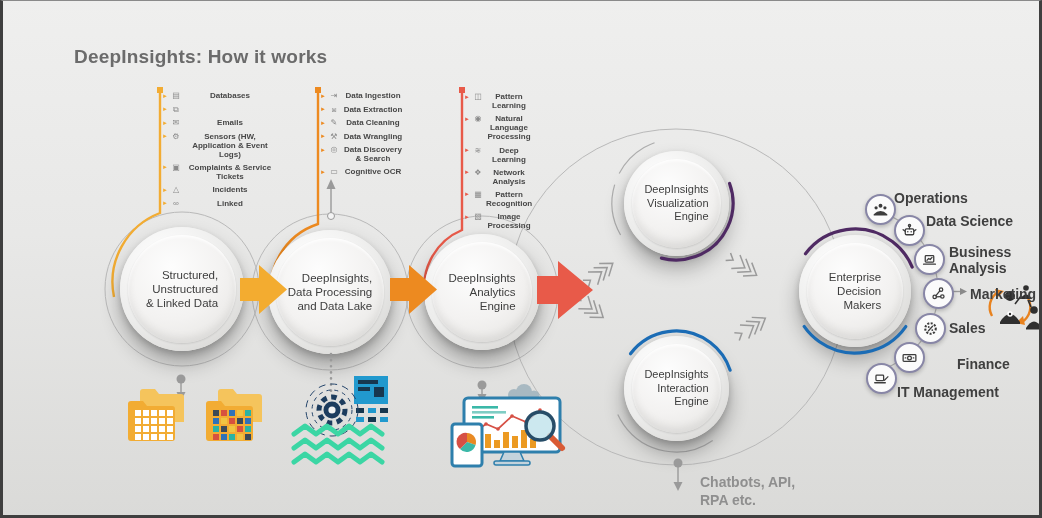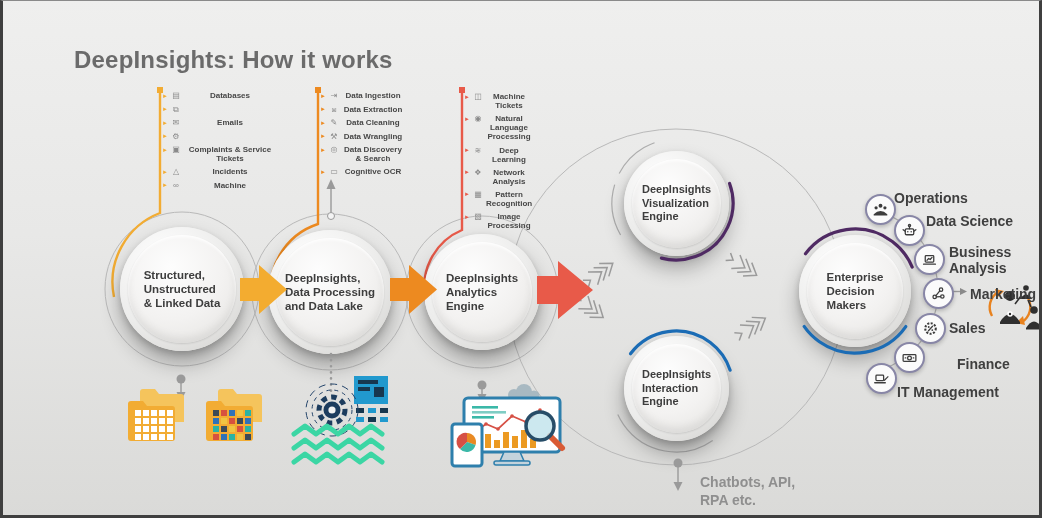--- a/index.html
+++ b/index.html
@@ -4,30 +4,30 @@
 <style>
   html,body{margin:0;padding:0;background:#cfcfcf;}
   #stage{position:relative;width:1042px;height:518px;overflow:hidden;
     font-family:"Liberation Sans",sans-serif;
     background:linear-gradient(180deg,#efefee 0%,#e8e8e7 45%,#dadad8 100%);}
   #frame{position:absolute;inset:0;z-index:10;pointer-events:none;
     border-left:3px solid #3f3f3f;border-right:3px solid #3f3f3f;
     border-bottom:3px solid #3f3f3f;border-top:1px solid #8a8a8a;}
   svg.layer{position:absolute;left:0;top:0;pointer-events:none;}
   #under{z-index:1}#over{z-index:3}
-  .title{position:absolute;left:74px;top:46px;z-index:4;font-size:24px;font-weight:bold;color:#6b6b6b;letter-spacing:.2px;}
+  .title{position:absolute;left:74px;top:46px;z-index:4;font-size:19px;font-weight:bold;color:#6b6b6b;letter-spacing:.2px;}
   
   .node{position:absolute;z-index:2;border-radius:50%;
     background:radial-gradient(circle at 35% 28%,#ffffff 0%,#ececeb 55%,#cfcecb 100%);
     box-shadow:0 12px 20px rgba(0,0,0,.30),0 3px 6px rgba(0,0,0,.16);}
   .node-inner{position:absolute;inset:8px;border-radius:50%;
     background:radial-gradient(circle at 40% 30%,#fdfdfd 0%,#f3f2f1 52%,#e3e2df 100%);
     box-shadow:inset 0 2px 3px rgba(255,255,255,.9),inset 0 -5px 9px rgba(0,0,0,.07),0 1px 2px rgba(0,0,0,.12);
     display:flex;align-items:center;justify-content:center;}
-  .node-label{white-space:pre-line;text-align:left;font-weight:bold;color:#3d3d3d;line-height:1.22;}
+  .node-label{white-space:pre-line;text-align:right;font-weight:normal;color:#3d3d3d;line-height:1.22;}
   
   .list{position:absolute;z-index:4;}
   .li{display:flex;align-items:flex-start;gap:3px;margin-bottom:4px;}
   .ar{font-size:6px;line-height:9px;margin-top:.5px;}
   .c-y{color:#F2AC33}.c-o{color:#ED8A20}.c-r{color:#E85A49}
   .gl{font-size:8px;line-height:9px;color:#8a8a8a;width:10px;text-align:center;flex:0 0 auto;}
   .tx{font-size:8px;line-height:1.14;color:#474747;font-weight:600;text-align:center;}
   
   .mini{position:absolute;z-index:4;width:27px;height:27px;border-radius:50%;background:#fbfbfb;
     border:2px solid #8886A6;box-shadow:0 2px 4px rgba(0,0,0,.22);
@@ -151,35 +151,36 @@
         <span class="gl">⧉</span>
       </div>
     <div class="li">
         <span class="ar c-y">►</span>
         <span class="gl">✉</span>
         <span class="tx" style="width:98px">Emails</span>
       </div>
     <div class="li">
         <span class="ar c-y">►</span>
         <span class="gl">⚙</span>
+        <span class="tx" style="width:98px">Sensors (HW, Application &amp; Event Logs)</span>
       </div>
     <div class="li">
         <span class="ar c-y">►</span>
         <span class="gl">▣</span>
         <span class="tx" style="width:98px">Complaints &amp; Service Tickets</span>
       </div>
     <div class="li">
         <span class="ar c-y">►</span>
         <span class="gl">△</span>
         <span class="tx" style="width:98px">Incidents</span>
       </div>
     <div class="li">
         <span class="ar c-y">►</span>
         <span class="gl">∞</span>
-        <span class="tx" style="width:98px">Machine</span>
+        <span class="tx" style="width:98px">Linked</span>
       </div>
   </div>
 
   <div class="list" style="left:320px;top:91px;width:84px;">
     <div class="li">
         <span class="ar c-o">►</span>
         <span class="gl">⇥</span>
         <span class="tx" style="width:66px">Data Ingestion</span>
       </div>
     <div class="li">
@@ -206,21 +207,21 @@
         <span class="ar c-o">►</span>
         <span class="gl">▭</span>
         <span class="tx" style="width:66px">Cognitive OCR</span>
       </div>
   </div>
 
   <div class="list" style="left:464px;top:92px;width:68px;">
     <div class="li">
         <span class="ar c-r">►</span>
         <span class="gl">◫</span>
-        <span class="tx" style="width:50px">Machine Tickets</span>
+        <span class="tx" style="width:50px">Pattern Learning</span>
       </div>
     <div class="li">
         <span class="ar c-r">►</span>
         <span class="gl">◉</span>
         <span class="tx" style="width:50px">Natural Language Processing</span>
       </div>
     <div class="li">
         <span class="ar c-r">►</span>
         <span class="gl">≋</span>
         <span class="tx" style="width:50px">Deep Learning</span>

